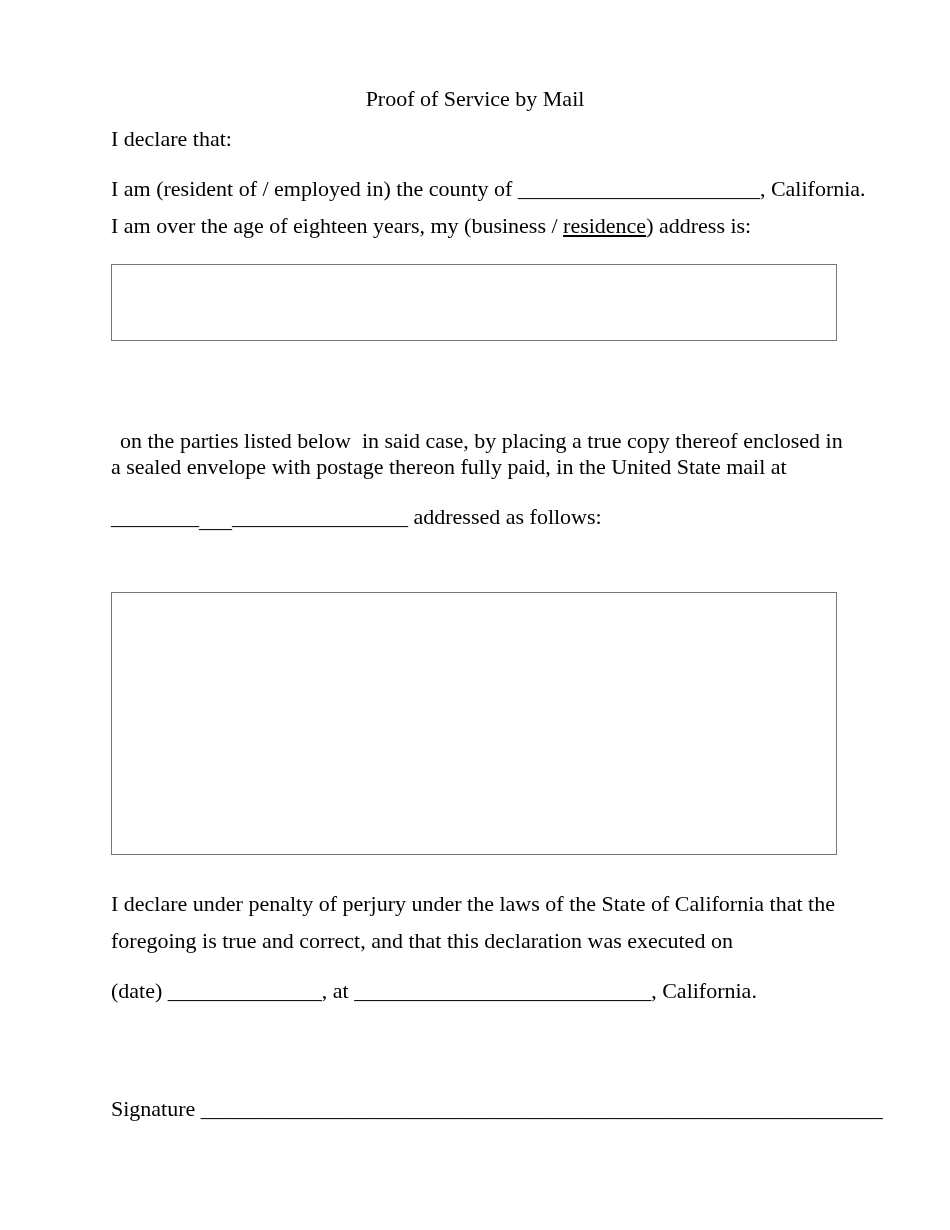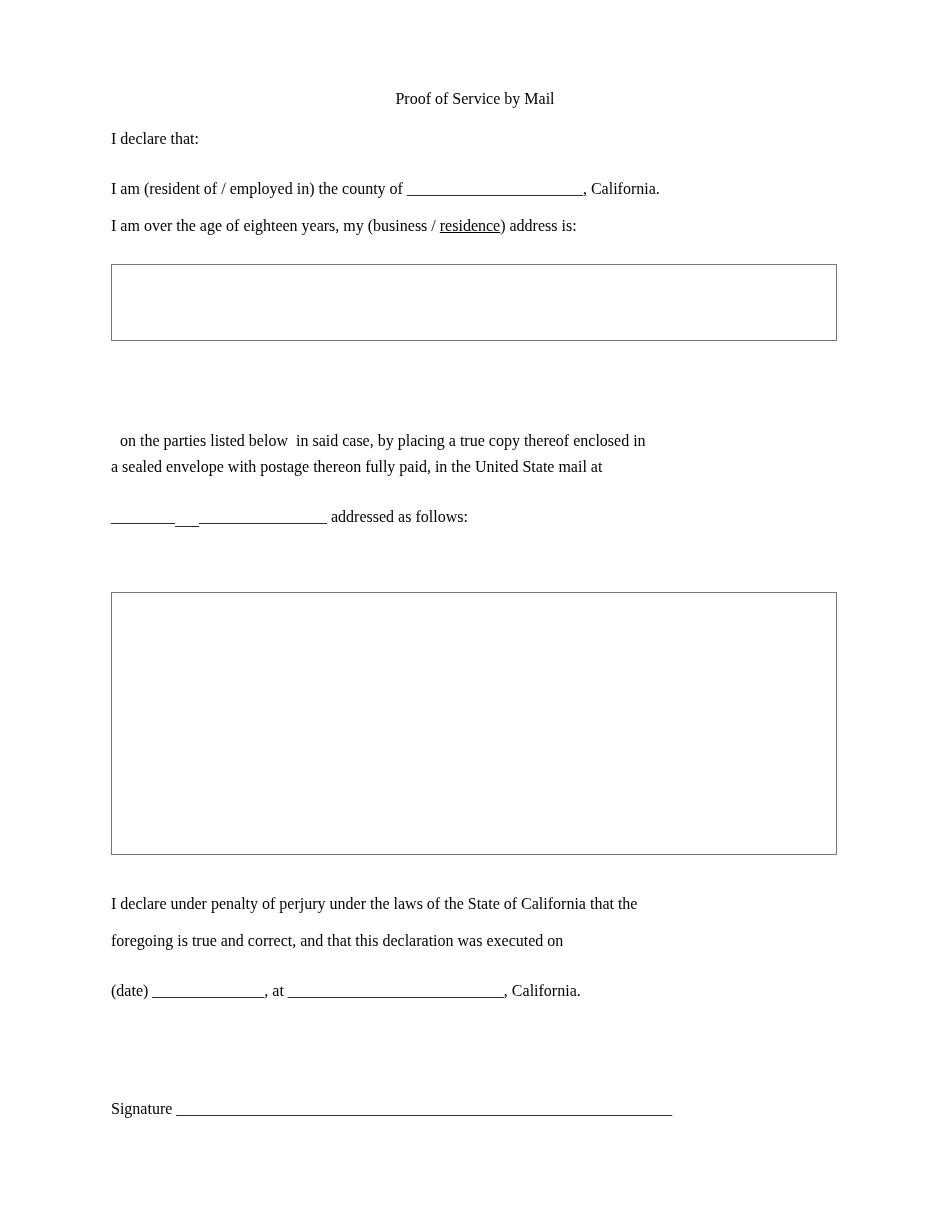--- a/index.html
+++ b/index.html
@@ -3,21 +3,21 @@
 <meta charset="utf-8">
 <style>
   html, body { margin: 0; padding: 0; background: #ffffff; }
   .page {
     position: relative;
     width: 950px;
     height: 1230px;
     background: #ffffff;
     color: #000000;
     font-family: "Liberation Serif", "DejaVu Serif", serif;
-    font-size: 16px;
+    font-size: 22px;
     line-height: 30px;
     overflow: hidden;
   }
   .line {
     position: absolute;
     left: 111px;
     white-space: pre;
   }
   .title-line {
     position: absolute;

